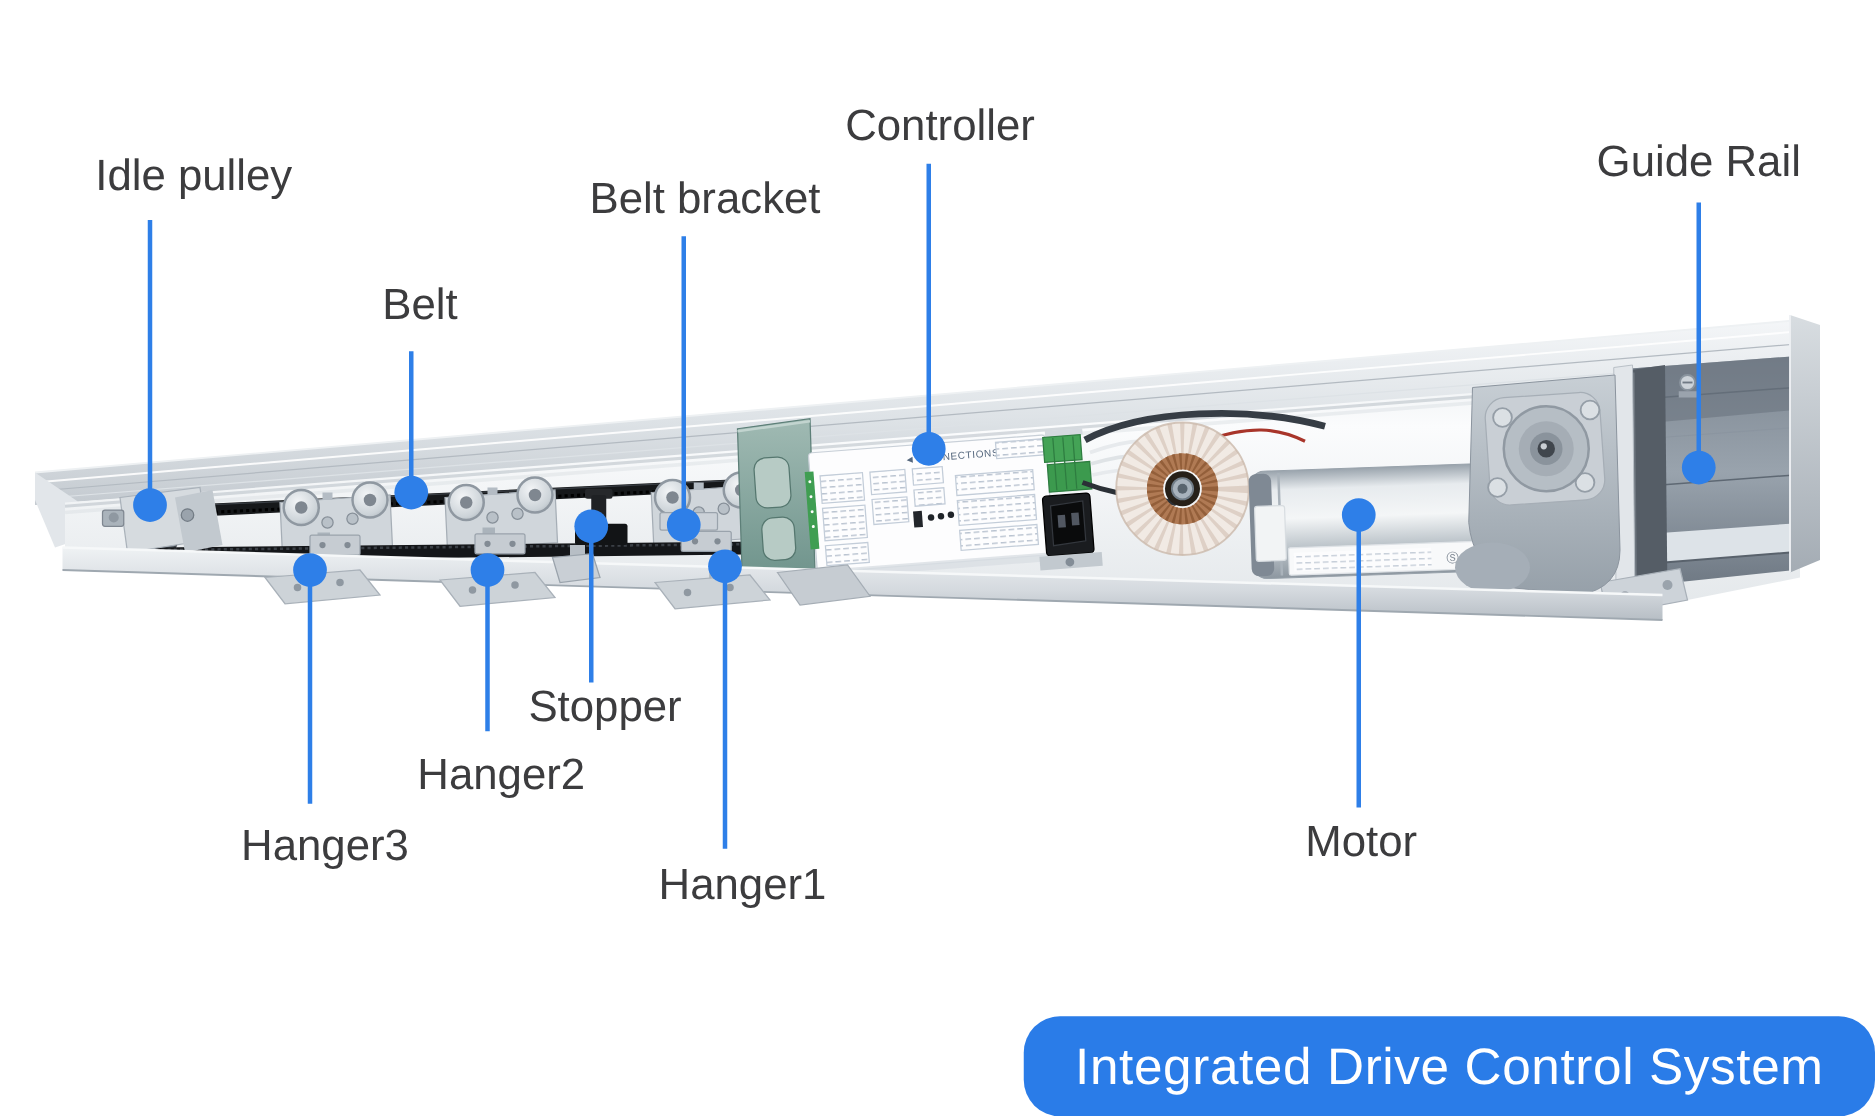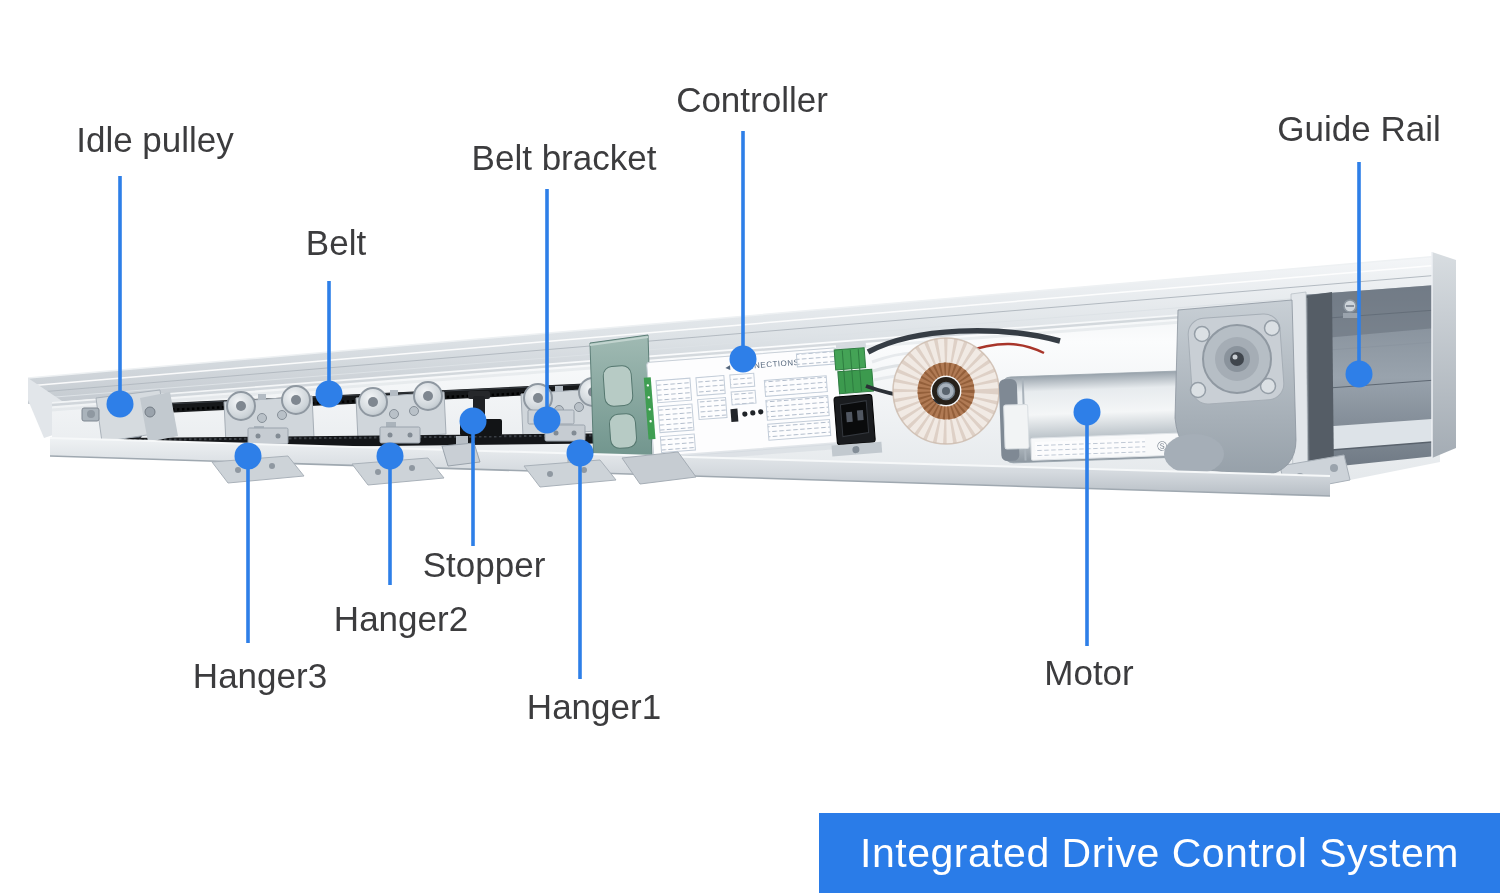--- a/index.html
+++ b/index.html
@@ -343,16 +343,16 @@
         <text x="260" y="688" text-anchor="middle" font-size="35" fill="#3c3c3e" class="part-label">Hanger3</text>
         <line x1="580" y1="453" x2="580" y2="679" stroke="#2e7fe8" stroke-width="3.6"></line>
         <circle cx="580" cy="453" r="13.5" fill="#2e7fe8"></circle>
         <text x="594" y="719" text-anchor="middle" font-size="35" fill="#3c3c3e" class="part-label">Hanger1</text>
         <line x1="1087" y1="412" x2="1087" y2="646" stroke="#2e7fe8" stroke-width="3.6"></line>
         <circle cx="1087" cy="412" r="13.5" fill="#2e7fe8"></circle>
         <text x="1089" y="685" text-anchor="middle" font-size="35" fill="#3c3c3e" class="part-label">Motor</text>
       </g>
 </svg>
 
-<div id="banner" style="left: 819px; top: 813px; width: 681px; height: 80px; background: rgb(42, 124, 232); color: rgb(255, 255, 255);">
+<div id="banner" style="left: 819px; top: 813px; width: 681px; height: 80px; background: rgb(42, 124, 232); color: rgb(255, 255, 255); border-radius: 29px;">
   <span>Integrated Drive Control System</span>
 </div>
 </div>
 
 </body></html>

